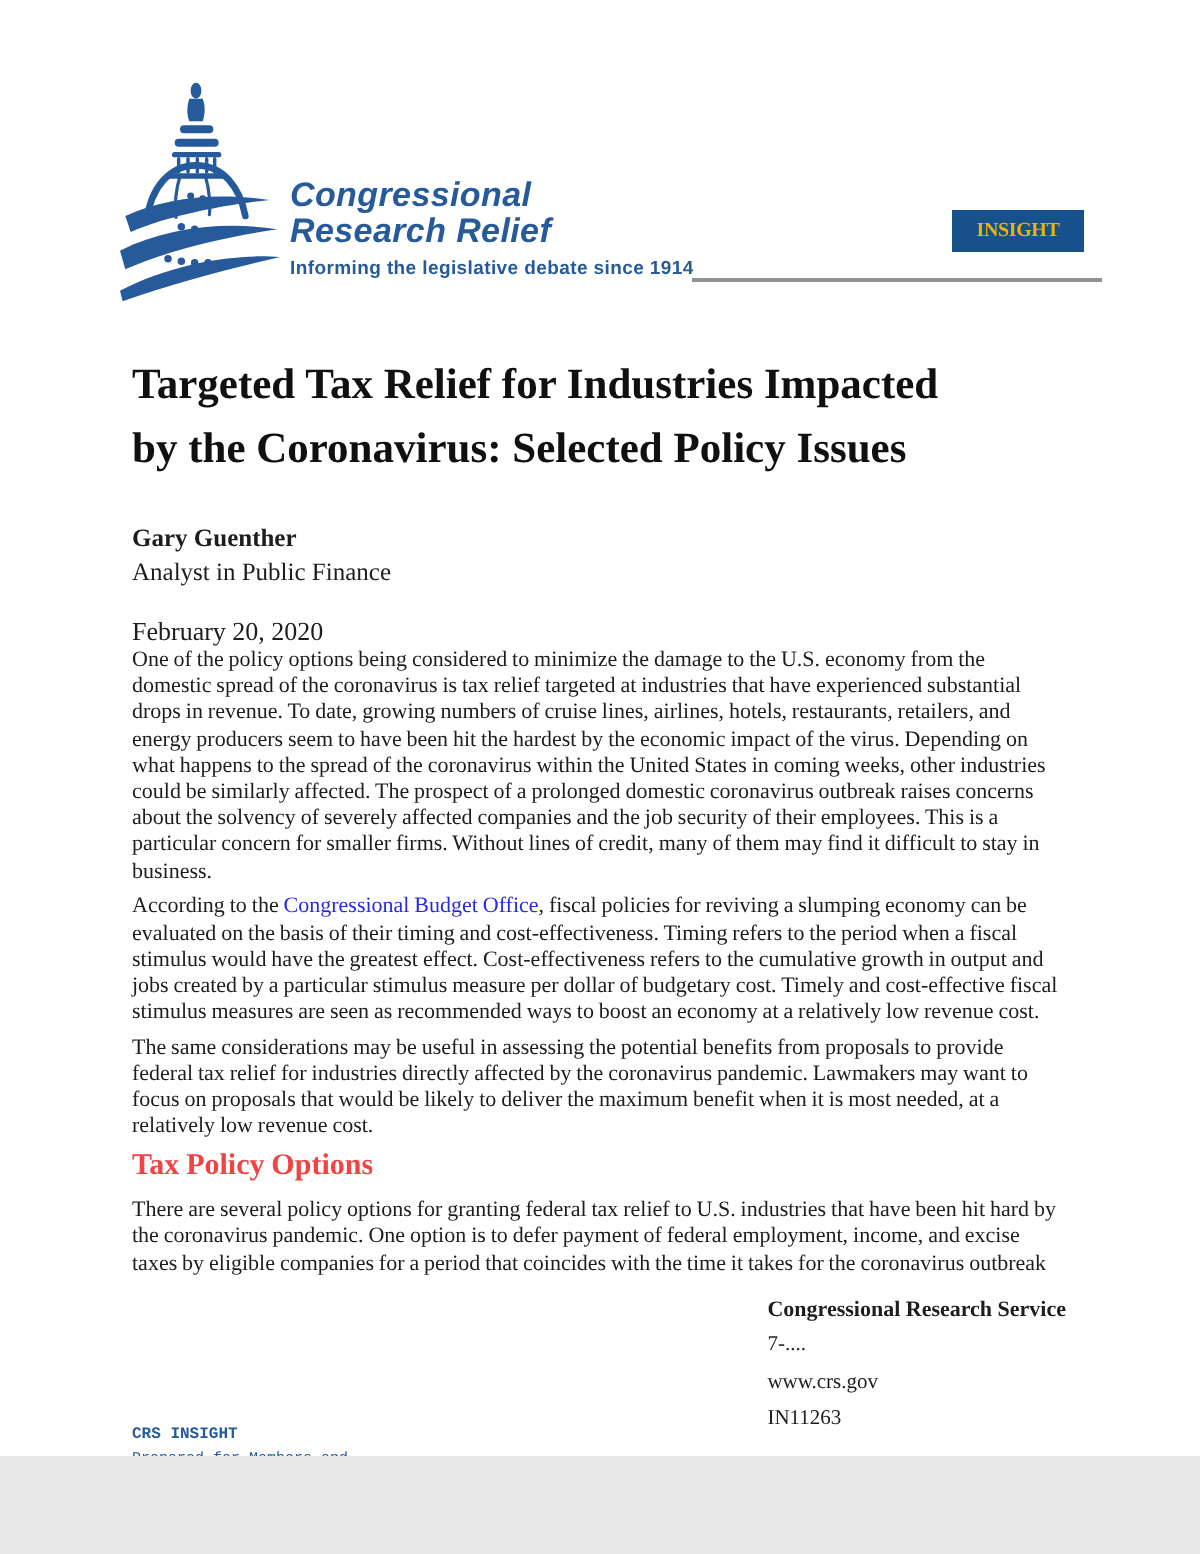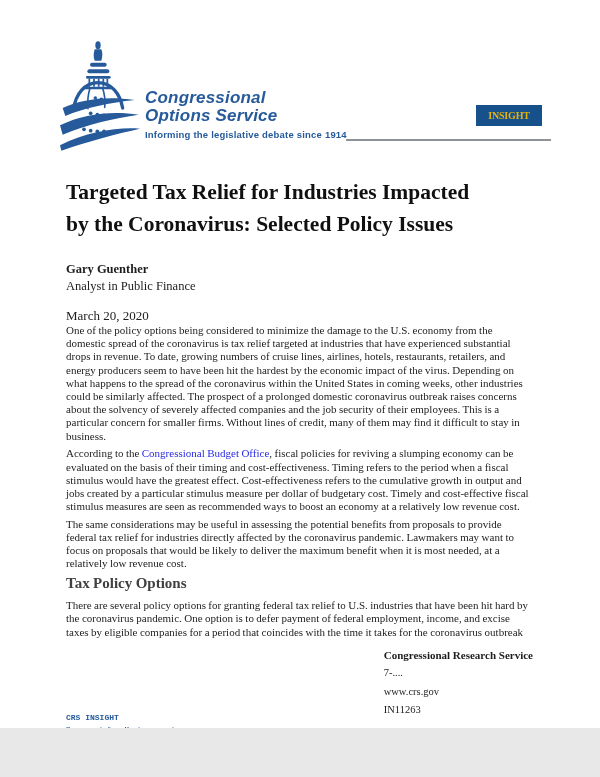--- a/index.html
+++ b/index.html
@@ -50,21 +50,21 @@
     position:absolute;left:66px;top:176px;width:480px;
     font-weight:700;font-size:21.5px;line-height:32px;color:#101010;
   }
   .byline{position:absolute;left:66px;top:261px;font-size:12.5px;line-height:17px;}
   .byline .author{font-weight:700;}
   .doc-date{position:absolute;left:66px;top:308px;font-size:13px;}
   .body-copy{position:absolute;left:66px;top:324px;width:468px;
     font-size:11px;line-height:13.2px;word-spacing:-.3px;}
   .body-copy p{margin:0 0 4.5px 0;}
   .body-copy h2{
-    font-size:15px;line-height:16px;margin:3px 0 8px 0;color:#404040;
+    font-size:15px;line-height:16px;margin:3px 0 8px 0;color:#ef4444;
   }
   a.doc-link{color:var(--link-blue);text-decoration:none;cursor:pointer;}
   
   .footer-right{
     position:absolute;top:646px;right:67px;text-align:left;
     font-size:10.5px;line-height:18.3px;
   }
   .footer-right .org{font-weight:700;font-size:11px;}
   .footer-left{
     position:absolute;left:66px;top:712px;width:480px;
@@ -109,39 +109,39 @@
         <circle cx="46" cy="136" r="2.8" fill="#265a9b" stroke="none"></circle>
         <circle cx="56" cy="137" r="2.8" fill="#265a9b" stroke="none"></circle>
         <circle cx="66" cy="137" r="2.8" fill="#265a9b" stroke="none"></circle>
         <path d="M0 158 C42 136 92 130 120 133 C88 140 42 152 2 166 Z" fill="#265a9b" stroke="none"></path>
       </g>
     </svg>
   </div>
 
   <div class="logo-text">
     <div class="logo-org">Congressional</div>
-    <div class="logo-org">Options Service</div>
+    <div class="logo-org">Research Relief</div>
     <div class="logo-tagline">Informing the legislative debate since 1914</div>
   </div>
 
   <div class="header-rule"></div>
 
   <div class="insight-badge">INSIGHT</div>
 
   <div class="doc-title">
     <div>Targeted Tax Relief for Industries Impacted</div>
     <div>by the Coronavirus: Selected Policy Issues</div>
   </div>
 
   <div class="byline">
     <div class="author">Gary Guenther</div>
     <div>Analyst in Public Finance</div>
   </div>
 
-  <div class="doc-date">March 20, 2020</div>
+  <div class="doc-date">February 20, 2020</div>
 
   <div class="body-copy">
     <p>One of the policy options being considered to minimize the damage to the U.S. economy from the domestic spread of the coronavirus is tax relief targeted at industries that have experienced substantial drops in revenue. To date, growing numbers of cruise lines, airlines, hotels, restaurants, retailers, and energy producers seem to have been hit the hardest by the economic impact of the virus. Depending on what happens to the spread of the coronavirus within the United States in coming weeks, other industries could be similarly affected. The prospect of a prolonged domestic coronavirus outbreak raises concerns about the solvency of severely affected companies and the job security of their employees. This is a particular concern for smaller firms. Without lines of credit, many of them may find it difficult to stay in business.</p>
     <p><span>According to the </span><a class="doc-link">Congressional Budget Office</a><span>, fiscal policies for reviving a slumping economy can be evaluated on the basis of their timing and cost-effectiveness. Timing refers to the period when a fiscal stimulus would have the greatest effect. Cost-effectiveness refers to the cumulative growth in output and jobs created by a particular stimulus measure per dollar of budgetary cost. Timely and cost-effective fiscal stimulus measures are seen as recommended ways to boost an economy at a relatively low revenue cost.</span></p>
     <p>The same considerations may be useful in assessing the potential benefits from proposals to provide federal tax relief for industries directly affected by the coronavirus pandemic. Lawmakers may want to focus on proposals that would be likely to deliver the maximum benefit when it is most needed, at a relatively low revenue cost.</p>
     <h2>Tax Policy Options</h2>
     <p>There are several policy options for granting federal tax relief to U.S. industries that have been hit hard by the coronavirus pandemic. One option is to defer payment of federal employment, income, and excise taxes by eligible companies for a period that coincides with the time it takes for the coronavirus outbreak</p>
   </div>
 
   <div class="footer-right">

